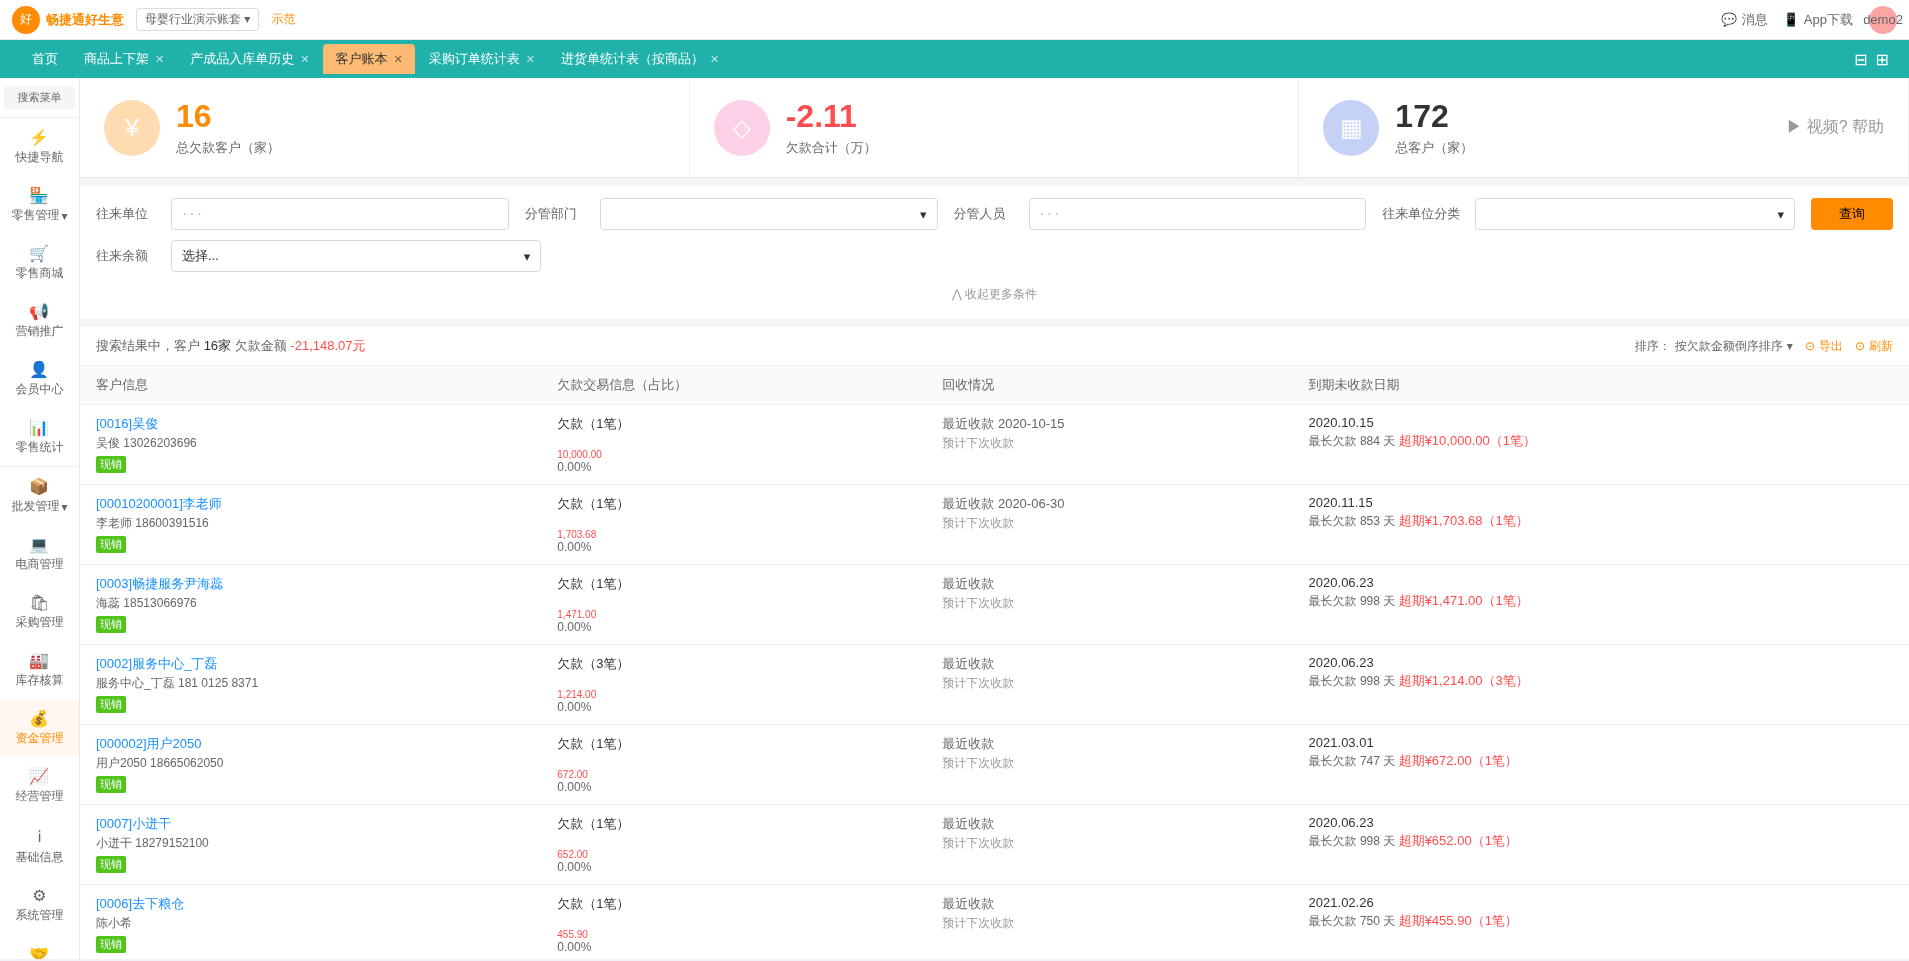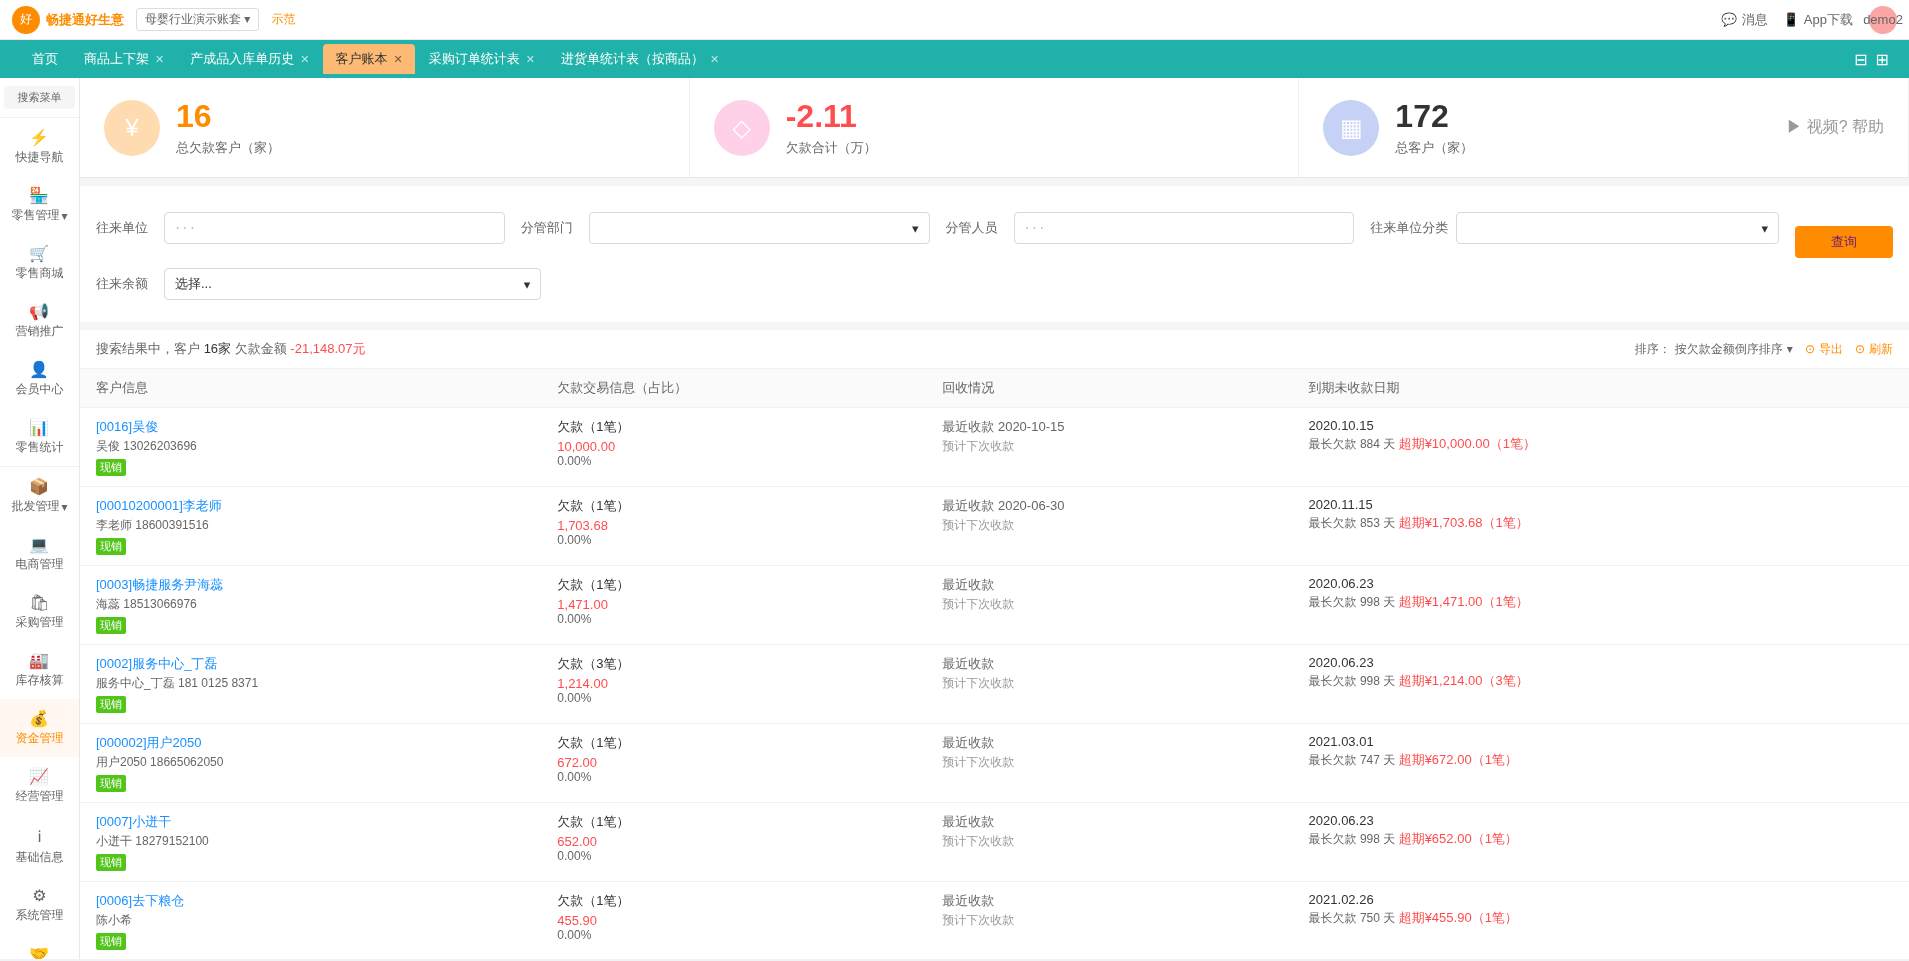--- a/index.html
+++ b/index.html
@@ -50,25 +50,25 @@
     .stat-icon-circle.blue { background: #4169e1; color: white; }
     .stat-number { font-size: 32px; font-weight: bold; }
     .stat-number.red { color: #ff4d4f; }
     .stat-number.orange { color: #ff8c00; }
     .stat-label { color: #666; font-size: 13px; margin-top: 4px; }
     .stat-card-right { margin-left: auto; display: flex; gap: 0; font-size: 16px; color: #999; }
     
     
     .filter-area { background: #fff; padding: 12px 16px; margin-bottom: 8px; }
     .filter-row { display: flex; align-items: center; gap: 16px; margin-bottom: 10px; }
-    .filter-item { display: flex; align-items: center; gap: 8px; flex: 1; }
+    .filter-item { display: flex; align-items: center; gap: 15px; flex: 1; }
     .filter-label { color: #666; font-size: 13px; white-space: nowrap; min-width: 60px; }
     .filter-input { flex: 1; border: 1px solid #d9d9d9; border-radius: 4px; padding: 5px 10px; font-size: 13px; color: #333; display: flex; align-items: center; justify-content: space-between; cursor: pointer; height: 32px; }
     .filter-select { flex: 1; border: 1px solid #d9d9d9; border-radius: 4px; padding: 5px 10px; font-size: 13px; color: #333; display: flex; align-items: center; justify-content: space-between; cursor: pointer; height: 32px; }
-    .filter-btn { background: #ff8c00; color: #701a75; border: none; border-radius: 4px; padding: 6px 36px; font-size: 13px; cursor: pointer; height: 32px; margin-top: 28px; }
+    .filter-btn { background: #ff8c00; color: #000000; border: none; border-radius: 4px; padding: 6px 28px; font-size: 13px; cursor: pointer; height: 32px; }
     .collapse-row { text-align: center; padding: 4px; color: #999; font-size: 12px; cursor: pointer; }
     
     
     .table-area { background: #fff; }
     .table-header-bar { display: flex; align-items: center; justify-content: space-between; padding: 10px 16px; border-bottom: 1px solid #f0f0f0; }
     .search-summary { font-size: 13px; color: #666; }
     .search-summary .count { color: #333; font-weight: normal; }
     .search-summary .amount { color: #ff4d4f; }
     .table-actions { display: flex; gap: 12px; align-items: center; font-size: 12px; color: #666; }
     .sort-select { display: flex; align-items: center; gap: 4px; cursor: pointer; }
@@ -77,21 +77,21 @@
     
     .data-table { width: 100%; border-collapse: collapse; }
     .data-table th { background: #fafafa; padding: 10px 16px; text-align: left; font-weight: 500; color: #666; font-size: 13px; border-bottom: 1px solid #f0f0f0; }
     .data-table td { padding: 10px 16px; border-bottom: 1px solid #f0f0f0; vertical-align: top; font-size: 13px; }
     
     .customer-name { color: #1890ff; font-size: 13px; cursor: pointer; }
     .customer-phone { color: #666; font-size: 12px; margin-top: 2px; }
     .customer-tag { display: inline-block; background: #52c41a; color: white; font-size: 11px; padding: 1px 4px; border-radius: 2px; margin-top: 4px; }
     
     .debt-count { color: #333; font-size: 13px; }
-    .debt-amount { color: #ff4d4f; font-size: 13px; font-weight: 500; margin-top: 3px; }
+    .debt-amount { color: #ff4d4f; font-size: 10px; font-weight: 500; margin-top: 16px; }
     .debt-ratio { color: #666; font-size: 12px; }
     
     .recovery-date { color: #666; font-size: 13px; }
     .recovery-next { color: #999; font-size: 12px; margin-top: 2px; }
     
     .overdue-date { color: #333; font-size: 13px; }
     .overdue-days { color: #666; font-size: 12px; margin-top: 2px; }
     .overdue-amount { color: #ff4d4f; font-size: 13px; cursor: pointer; }
     
     .filter-dots { color: #bbb; font-size: 16px; letter-spacing: 2px; }
@@ -304,20 +304,24 @@
       <div class="filter-row">
         <div class="filter-item">
           <span class="filter-label">往来余额</span>
           <div class="filter-select">
             <span class="placeholder">选择...</span>
             <span>▾</span>
           </div>
         </div>
         <div style="flex:3;"></div>
       </div>
+      <div class="collapse-row">
+        <span>⋀</span>
+        <span>收起更多条件</span>
+      </div>
     </div>
 
     <div class="table-area">
       <div class="table-header-bar">
         <div class="search-summary">
           <span>搜索结果中，客户</span>
           <span class="count">16家</span>
           <span>欠款金额</span>
           <span class="amount">-21,148.07元</span>
         </div>

